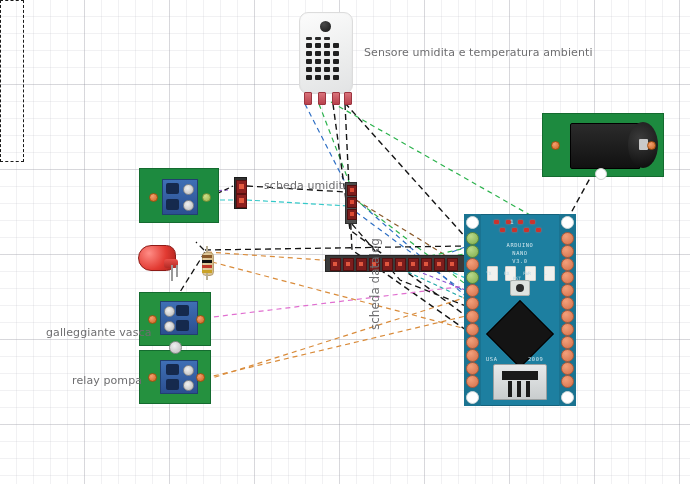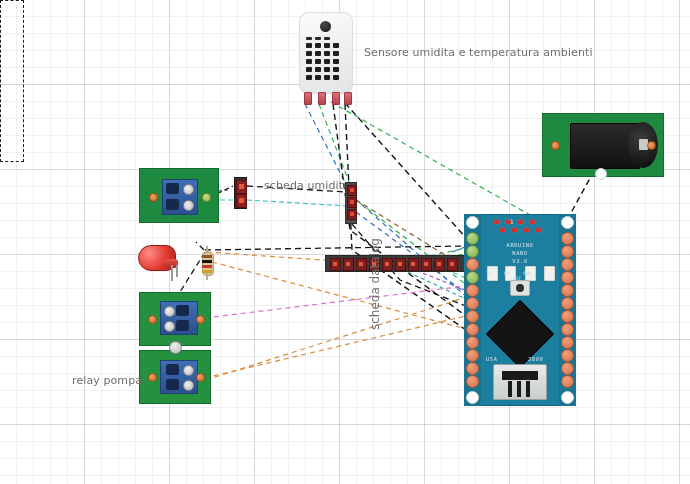--- a/index.html
+++ b/index.html
@@ -274,20 +274,21 @@
   <div class="comp pcb pcb2" style="left:139px;top:292px;width:70px;height:52px">
     <div class="term" style="left:20px;top:8px;width:36px;height:32px">
       <div class="screwhole" style="left:3px;top:4px"></div>
       <div class="screwhole" style="left:3px;top:19px"></div>
       <div class="screw" style="left:15px;top:3px;width:13px;height:11px"></div>
       <div class="screw" style="left:15px;top:18px;width:13px;height:11px"></div>
     </div>
     <div class="pad" style="left:8px;top:22px"></div>
     <div class="pad" style="left:56px;top:22px"></div>
   </div>
+  <div class="lbl" style="left:38px;top:326px">galleggiante vasca</div>
 
   <div class="comp pcb pcb2" style="left:139px;top:350px;width:70px;height:52px">
     <div class="term" style="left:20px;top:9px;width:36px;height:32px">
       <div class="screw" style="left:5px;top:3px;width:13px;height:11px"></div>
       <div class="screw" style="left:5px;top:18px;width:13px;height:11px"></div>
       <div class="screwhole" style="left:22px;top:4px"></div>
       <div class="screwhole" style="left:22px;top:19px"></div>
     </div>
     <div class="pad" style="left:8px;top:22px"></div>
     <div class="pad" style="left:56px;top:22px"></div>

